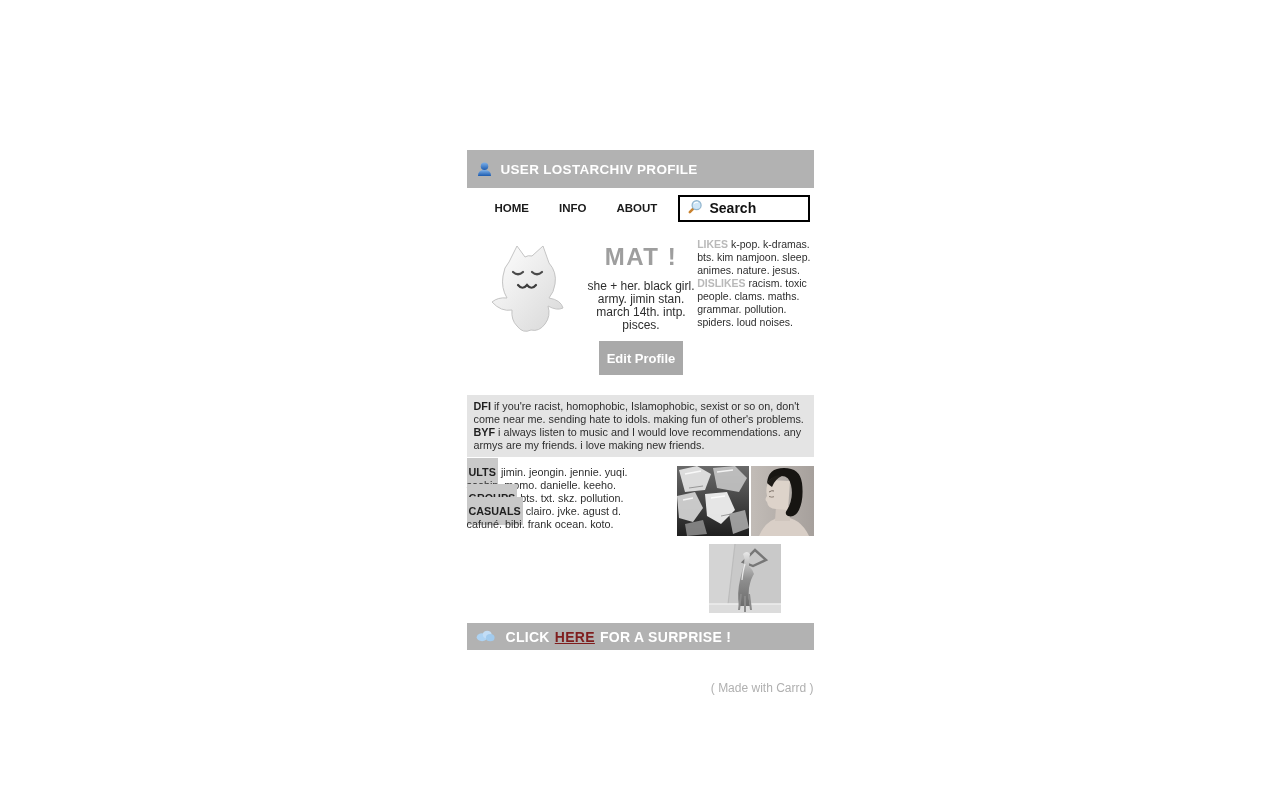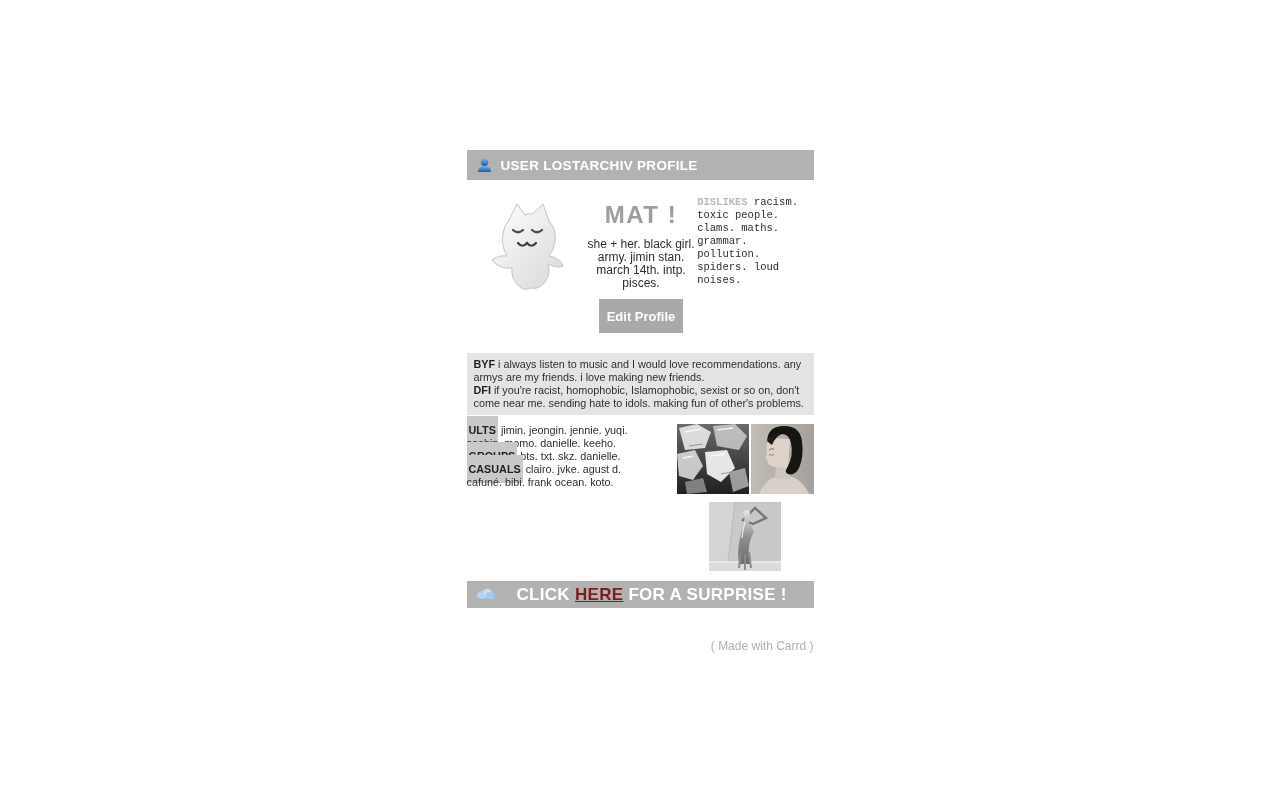--- a/index.html
+++ b/index.html
@@ -6,21 +6,21 @@
   html, body { margin:0; padding:0; }
   body {
     width:1280px; height:800px; background:#ffffff;
     font-family:"Liberation Sans", sans-serif;
     color:#2e2e2e;
   }
   .content { width:347px; margin:0 auto; padding-top:150px; }
 
   
   .titlebar {
-    background:#b2b2b2; height:30px; display:flex; align-items:center;
+    background:#b2b2b2; height:38px; display:flex; align-items:center;
     gap:8px; padding:0 9px; color:#ffffff; font-weight:bold;
     font-size:13.5px; letter-spacing:.3px;
   }
   .titlebar svg { display:block; }
 
   
   .nav { display:flex; align-items:center; margin-top:6px; height:28px; padding-left:13px; }
   .nav a.navlink {
     font-weight:bold; font-size:11.5px; color:#1a1a1a;
     text-decoration:none; margin:0 15px; cursor:pointer;
@@ -38,21 +38,21 @@
   .mid-col { width:113px; text-align:center; }
   .mat-name { font-size:24px; font-weight:bold; color:#9e9e9e; letter-spacing:1.5px; margin:5px 0 9px; }
   .bio { font-size:12px; line-height:13px; color:#2e2e2e; }
   .edit-btn {
     margin-top:9px; width:84px; height:34px; background:#a9a9a9; color:#ffffff;
     font-weight:bold; font-size:13px; border:none; font-family:"Liberation Sans", sans-serif;
     cursor:pointer;
   }
   .right-col { width:117px; margin-left:auto; font-size:10.5px; line-height:13px; }
   .gray-lbl { color:#b9b9b9; font-weight:bold; }
-  .dislikes-p { margin-top:13px;font-family:Liberation Mono, monospace; }
+  .dislikes-p { margin-top:13px; }
   .right-col p { margin:0; }
 
   
   .byf-box {
     margin-top:20px; background:#e4e4e4; padding:5px 7px;
     font-size:10.8px; line-height:13px;
   }
   .byf-box p { margin:0; }
   .bold-lbl { font-weight:bold; color:#1f1f1f; }
 
@@ -61,22 +61,22 @@
   .stans-text { width:190px; padding-right:10px; font-size:10.8px; line-height:13px; }
   .hl { background:#c9c9c9; font-weight:bold; padding:8px 2px; color:#1f1f1f; }
   .imgs-col { width:137px; margin-left:auto; }
   .img-pair { display:flex; gap:2px; }
   .photo { display:block; }
   .img-statue-wrap { width:72px; margin:4px auto 0; }
 
   
   .surprise-bar {
     margin-top:6px; height:27px; background:#b2b2b2; display:flex;
-    align-items:center; gap:22px; padding:0 9px; color:#ffffff;
-    font-weight:bold; font-size:17px; letter-spacing:.3px;
+    align-items:center; gap:11px; padding:0 9px; color:#ffffff;
+    font-weight:bold; font-size:14px; letter-spacing:.3px;
   }
   .surprise-text { display:flex; gap:5px; align-items:center; }
   .surprise-bar a { color:#7f1d1d; text-decoration:underline; cursor:pointer; }
 
   
   .footer { margin-top:31px; text-align:right; color:#b0b0b0; font-size:12px; }
 </style>
 </head>
 <body>
 
@@ -91,20 +91,35 @@
               <stop offset="1" stop-color="#1d5cb0"></stop>
           </linearGradient>
         </defs>
         <circle cx="10" cy="6.2" r="4.4" fill="url(#bustg)"></circle>
         <path d="M2.3,17.5 Q2.3,10.6 10,10.6 Q17.7,10.6 17.7,17.5 Z" fill="url(#bustg)"></path>
       </svg>
     </span>
     <span>USER LOSTARCHIV PROFILE</span>
   </header>
 
+  <nav class="nav">
+    <a class="navlink">HOME</a>
+    <a class="navlink">INFO</a>
+    <a class="navlink">ABOUT</a>
+    <div class="searchbox">
+      <span>
+        <svg width="16" height="16" viewBox="0 0 20 20">
+          <line x1="3.5" y1="16.5" x2="8.5" y2="11.5" stroke="#c9822e" stroke-width="3.2" stroke-linecap="round"></line>
+          <circle cx="12" cy="7.8" r="5.6" fill="#cfe6f7" stroke="#92b6cf" stroke-width="1.6"></circle>
+          <path d="M9.2,5.4 Q10.8,3.6 13.2,4.2" stroke="#ffffff" stroke-width="1.3" fill="none" stroke-linecap="round"></path>
+        </svg>
+      </span>
+      <span>Search</span>
+    </div>
+  </nav>
 
   <section class="profile-row">
     <div class="avatar-col">
       <span>
         <svg width="78" height="92" viewBox="0 0 78 92">
           <defs>
             <linearGradient id="ghg" x1="0" y1="0" x2="1" y2="1">
               <stop offset="0" stop-color="#ffffff"></stop>
                 <stop offset="1" stop-color="#d7d7d7"></stop>
             </linearGradient>
@@ -121,33 +136,34 @@
       </span>
     </div>
 
     <div class="mid-col">
       <div class="mat-name">MAT !</div>
       <div class="bio">she + her. black girl. army. jimin stan. march 14th. intp. pisces.</div>
       <button class="edit-btn">Edit Profile</button>
     </div>
 
     <div class="right-col">
+      <p><span class="gray-lbl">LIKES</span> <span>k-pop. k-dramas. bts. kim namjoon. sleep. animes. nature. jesus.</span></p>
       <p class="dislikes-p"><span class="gray-lbl">DISLIKES</span> <span>racism. toxic people. clams. maths. grammar. pollution. spiders. loud noises.</span></p>
     </div>
   </section>
 
   <section class="byf-box">
+    <p><span class="bold-lbl">DFI</span> <span>if you're racist, homophobic, Islamophobic, sexist or so on, don't come near me. sending hate to idols. making fun of other's problems.</span></p>
     <p><span class="bold-lbl">BYF</span> <span>i always listen to music and I would love recommendations. any armys are my friends. i love making new friends.</span></p>
-    <p><span class="bold-lbl">DFI</span> <span>if you're racist, homophobic, Islamophobic, sexist or so on, don't come near me. sending hate to idols. making fun of other's problems.</span></p>
   </section>
 
   <section class="stans-row">
     <div class="stans-text">
       <span class="hl">ULTS</span> <span>jimin. jeongin. jennie. yuqi. soobin. momo. danielle. keeho.</span><br>
-      <span class="hl">GROUPS</span> <span>bts. txt. skz. danielle.</span><br>
+      <span class="hl">GROUPS</span> <span>bts. txt. skz. pollution.</span><br>
       <span class="hl">CASUALS</span> <span>clairo. jvke. agust d. cafuné. bibi. frank ocean. koto.</span>
     </div>
 
     <div class="imgs-col">
       <div class="img-pair">
         <span class="photo">
           <svg width="72" height="70" viewBox="0 0 72 70">
             <defs>
               <linearGradient id="iceBg" x1="0" y1="0" x2="0" y2="1">
                 <stop offset="0" stop-color="#6a6a6a"></stop>

